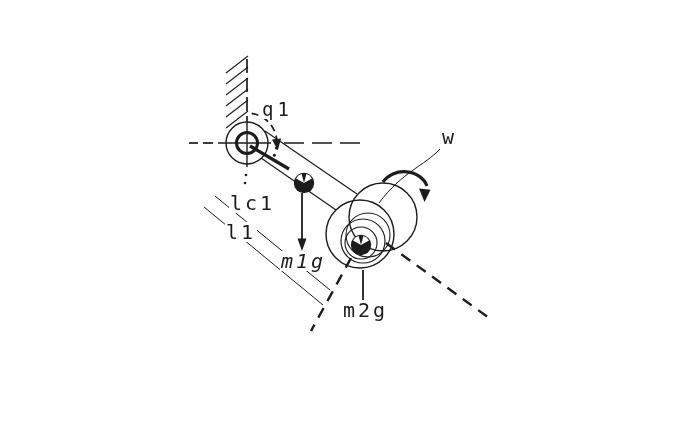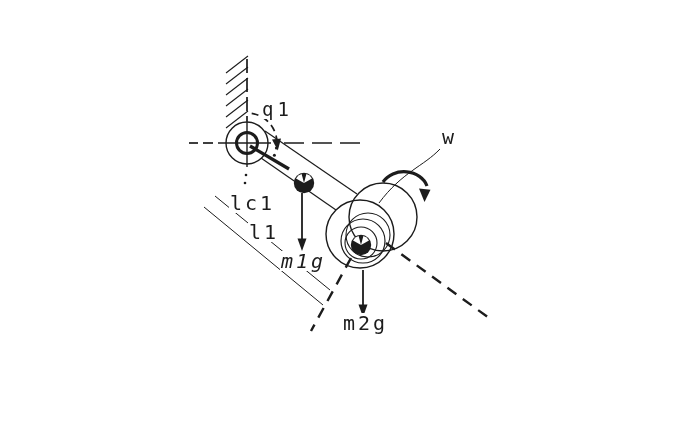--- a/index.html
+++ b/index.html
@@ -11,23 +11,23 @@
   }
   #stage svg { position:absolute; left:0; top:0; color:var(--ink); }
   .lbl {
     position:absolute; line-height:1; color:var(--ink);
     background:var(--paper); padding:0 1px; white-space:nowrap;
     font-size:20px; letter-spacing:3px;
   }
   .lbl-q1  { left:261px; top:100px; font-size:19px; letter-spacing:4px; }
   .lbl-w   { left:441px; top:127px; letter-spacing:0; }
   .lbl-lc1 { left:229px; top:193px; }
-  .lbl-l1  { left:248px; top:222px; }
+  .lbl-l1  { left:225px; top:222px; }
   .lbl-m1g { left:280px; top:251px;font-style:italic; }
-  .lbl-m2g { left:342px; top:313px; }
+  .lbl-m2g { left:342px; top:300px; }
 </style>
 </head>
 <body>
 
 <div id="stage">
 
   <svg width="696" height="431" viewBox="0 0 696 431">
 
     <g stroke="currentColor" stroke-width="1.1">
       <line x1="226" y1="73" x2="248" y2="56"></line>

